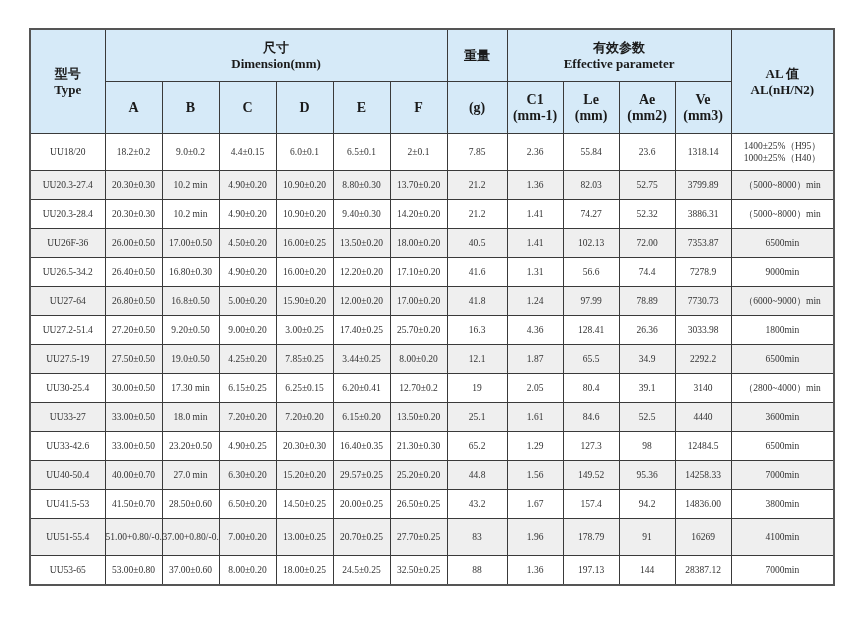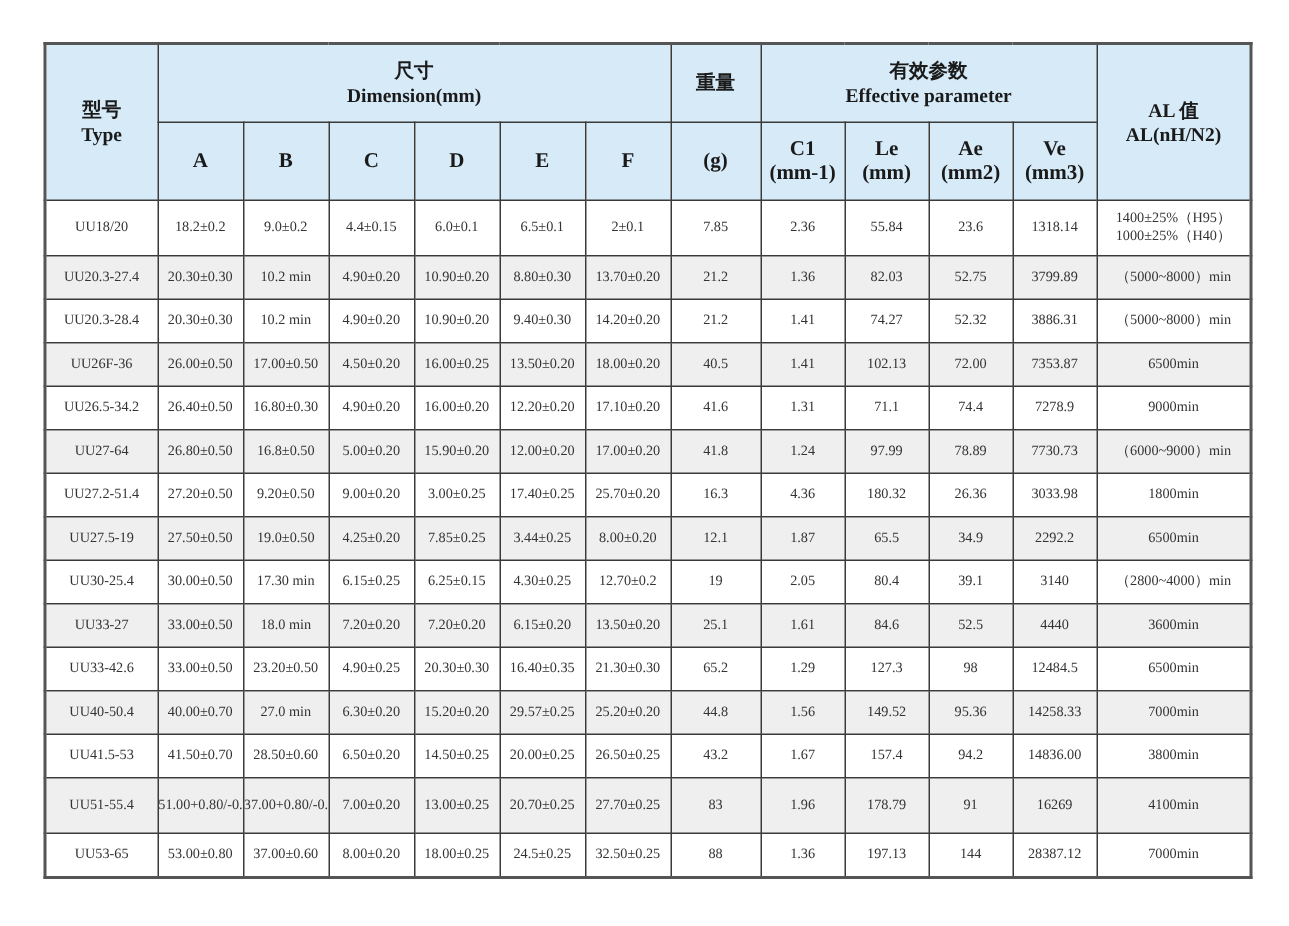--- a/index.html
+++ b/index.html
@@ -176,21 +176,21 @@
         <tr class="even">
           <td>UU26.5-34.2</td>
           <td>26.40±0.50</td>
           <td>16.80±0.30</td>
           <td>4.90±0.20</td>
           <td>16.00±0.20</td>
           <td>12.20±0.20</td>
           <td>17.10±0.20</td>
           <td>41.6</td>
           <td>1.31</td>
-          <td>71.1</td>
+          <td>56.6</td>
           <td>74.4</td>
           <td>7278.9</td>
           <td>9000min</td>
         </tr>
         <tr class="odd">
           <td>UU27-64</td>
           <td>26.80±0.50</td>
           <td>16.8±0.50</td>
           <td>5.00±0.20</td>
           <td>15.90±0.20</td>
@@ -206,21 +206,21 @@
         <tr class="even">
           <td>UU27.2-51.4</td>
           <td>27.20±0.50</td>
           <td>9.20±0.50</td>
           <td>9.00±0.20</td>
           <td>3.00±0.25</td>
           <td>17.40±0.25</td>
           <td>25.70±0.20</td>
           <td>16.3</td>
           <td>4.36</td>
-          <td>180.32</td>
+          <td>128.41</td>
           <td>26.36</td>
           <td>3033.98</td>
           <td>1800min</td>
         </tr>
         <tr class="odd">
           <td>UU27.5-19</td>
           <td>27.50±0.50</td>
           <td>19.0±0.50</td>
           <td>4.25±0.20</td>
           <td>7.85±0.25</td>
@@ -232,21 +232,21 @@
           <td>34.9</td>
           <td>2292.2</td>
           <td>6500min</td>
         </tr>
         <tr class="even">
           <td>UU30-25.4</td>
           <td>30.00±0.50</td>
           <td>17.30 min</td>
           <td>6.15±0.25</td>
           <td>6.25±0.15</td>
-          <td>4.30±0.25</td>
+          <td>6.20±0.41</td>
           <td>12.70±0.2</td>
           <td>19</td>
           <td>2.05</td>
           <td>80.4</td>
           <td>39.1</td>
           <td>3140</td>
           <td>（2800~4000）min</td>
         </tr>
         <tr class="odd">
           <td>UU33-27</td>

